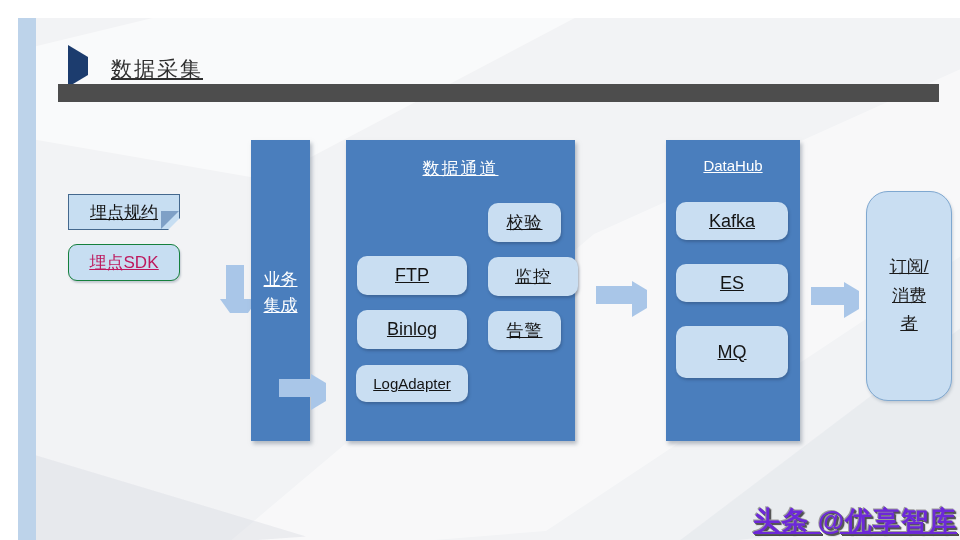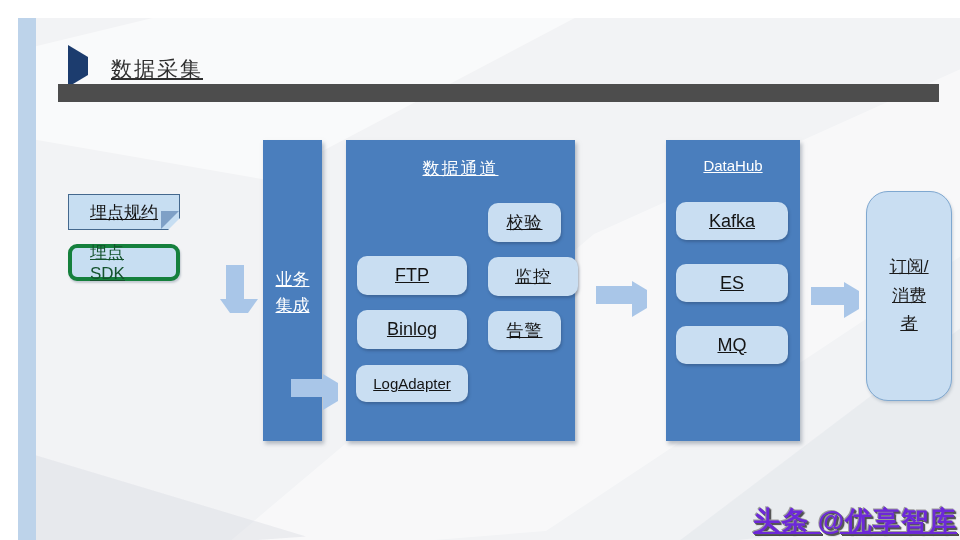--- a/index.html
+++ b/index.html
@@ -35,38 +35,38 @@
   .rule   { position:absolute; left:40px; top:66px; width:881px; height:1px; background:#4d4d4d; }
 
   
   .note-box { position:absolute; left:50px; top:176px; width:112px; height:36px;
               background:#c7def2; border:1px solid #44688e; color:#141414;
               display:flex; align-items:center; justify-content:center; font-size:17px;
               clip-path:polygon(0 0, 100% 0, 100% calc(100% - 12px), calc(100% - 12px) 100%, 0 100%); }
   .note-fold { position:absolute; right:0; bottom:0; width:13px; height:13px;
                background:#7fa0c6; clip-path:polygon(0 0, 100% 0, 0 100%); }
   .sdk-box  { position:absolute; left:50px; top:226px; width:112px; height:37px;
-              background:#c7def2; border:4px solid #15803d; border-radius:9px; color:#14532d;
+              background:#c7def2; border:1px solid #15803d; border-radius:9px; color:#be185d;
               display:flex; align-items:center; justify-content:center; font-size:17px;
               box-shadow:1px 2px 2px rgba(110,125,145,0.35); }
 
   
   .arrow-down { position:absolute; left:202px; top:247px; width:20px; height:48px; }
   .arrow-down .shaft { position:absolute; left:6px; top:0; width:8px; height:34px; background:#a9c6e8; }
   .arrow-down .head  { position:absolute; left:0; top:34px; width:0; height:0;
                        border-top:14px solid #a9c6e8; border-left:10px solid transparent; border-right:10px solid transparent; }
   .arrow-right { position:absolute; }
   .arrow-right .shaft { position:absolute; left:0; top:5px; height:9px; background:#a9c6e8; }
   .arrow-right .head  { position:absolute; top:0; width:0; height:0;
                         border-left:15px solid #a9c6e8; border-top:9px solid transparent; border-bottom:9px solid transparent; }
 
   
   .panel { position:absolute; top:122px; height:301px; background:#4a7ebd;
            box-shadow:2px 3px 4px rgba(125,136,152,0.55); }
-  .panel-biz     { left:245px; width:59px; }
+  .panel-biz     { left:233px; width:59px; }
   .panel-channel { left:328px; width:229px; }
   .panel-datahub { left:648px; width:134px; }
 
   .biz-label { position:absolute; left:0; right:0; top:118px; margin:0 auto; width:56px;
                color:#fff; font-size:17px; line-height:1.55; text-align:center;
                font-family:"Liberation Serif", serif; }
   .biz-arrow { left:28px; top:234px; width:46px; height:19px; }
   .biz-arrow .shaft { width:32px; }
   .biz-arrow .head  { left:32px; }
 
@@ -140,21 +140,21 @@
 
   <div class="arrow-right" style="left:578px; top:263px; width:51px; height:19px;">
     <div class="shaft" style="width:36px;"></div>
     <div class="head" style="left:36px;"></div>
   </div>
 
   <div class="panel panel-datahub">
     <div class="panel-title datahub-title">DataHub</div>
     <div class="chip" style="left:10px; top:62px; width:112px; height:38px;">Kafka</div>
     <div class="chip" style="left:10px; top:124px; width:112px; height:38px;">ES</div>
-    <div class="chip" style="left:10px; top:186px; width:112px; height:38px;">MQ</div>
+    <div class="chip" style="left:10px; top:186px; width:112px; height:52px;">MQ</div>
   </div>
 
   <div class="arrow-right" style="left:793px; top:264px; width:48px; height:19px;">
     <div class="shaft" style="width:33px;"></div>
     <div class="head" style="left:33px;"></div>
   </div>
 
   <div class="consumer">
     <span>订阅/
 消费者</span>

